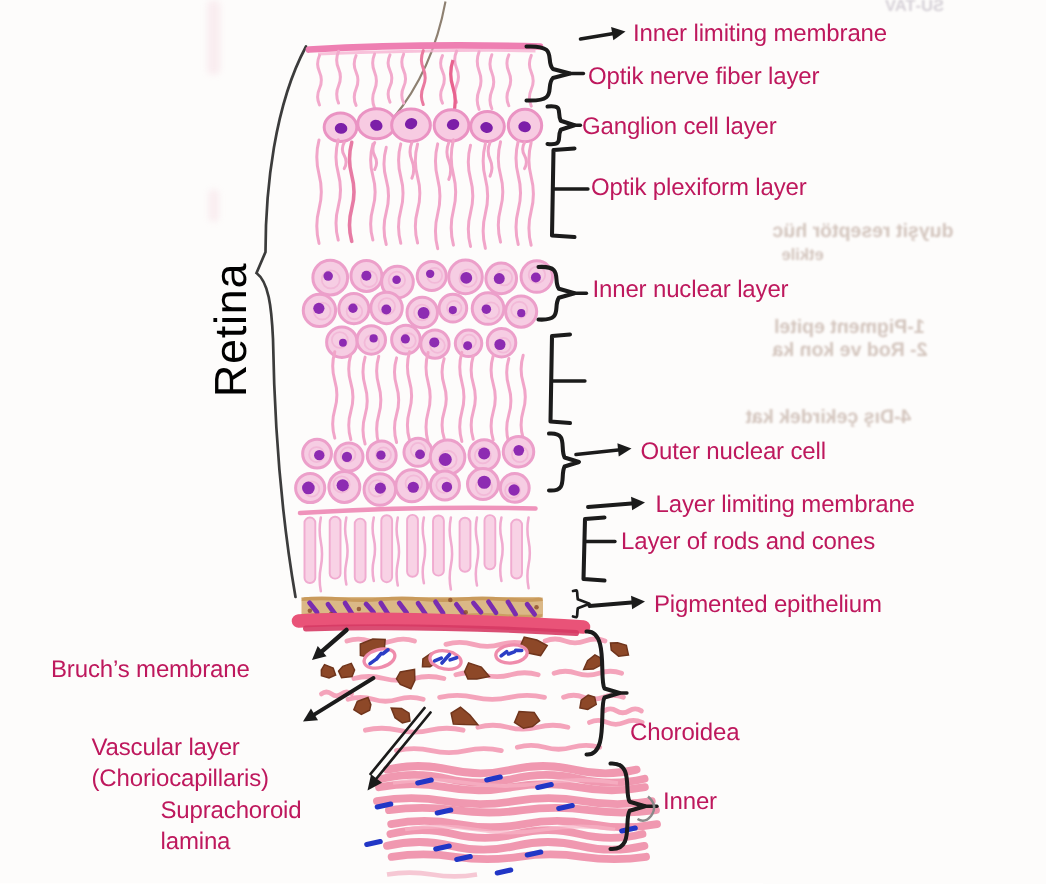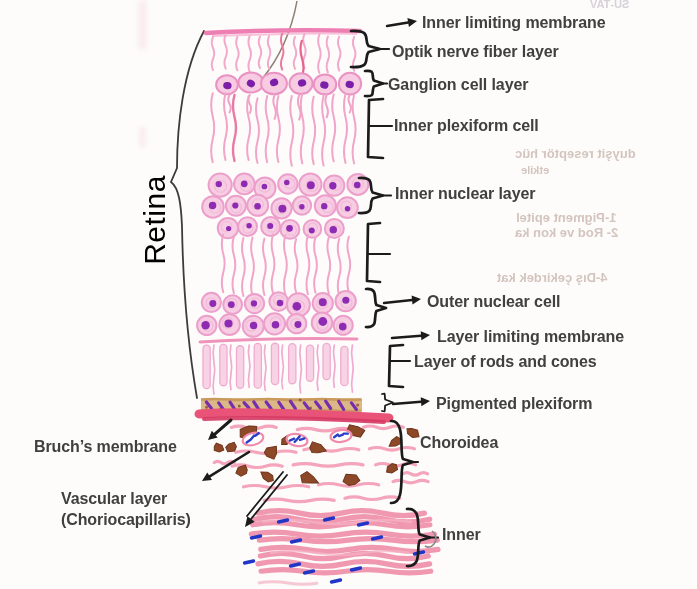--- a/index.html
+++ b/index.html
@@ -2,22 +2,22 @@
 <html><head>
 <meta charset="utf-8">
 <style>
   html,body{margin:0;padding:0;background:#ffffff;}
   .stage{
     position:relative;width:697px;height:589px;overflow:hidden;
     background:#fdfcfb;
     font-family:"Liberation Sans",sans-serif;
   }
   .lbl{
-    position:absolute;font-weight:700;font-size:16px;line-height:21px;
-    color:#404040;letter-spacing:-0.1px;white-space:nowrap;
+    position:absolute;font-weight:400;font-size:16px;line-height:21px;
+    color:#be185d;letter-spacing:-0.1px;white-space:nowrap;
   }
   .retina-label{
     position:absolute;left:88px;top:158px;width:134px;height:124px;
     display:flex;align-items:center;justify-content:center;
     transform:rotate(-90deg);
     font-size:30px;font-weight:400;color:#000;letter-spacing:0.5px;
   }
   .bleed{
     position:absolute;font-weight:700;font-size:13px;
     color:rgba(152,118,102,0.42);transform:scaleX(-1);
@@ -384,27 +384,31 @@
         <line x1="283" y1="472" x2="247" y2="516" stroke="#1b1b1b" stroke-width="1.8" stroke-linecap="round"></line>
         <path d="M245,527 L254.7,521.8 L247.4,516.2 Z" fill="#1b1b1b"></path>
       </g>
     </svg>
 
   <div class="retina-label">Retina</div>
 
   <div class="lbl" style="left:422px;top:12px;">Inner limiting membrane</div>
   <div class="lbl" style="left:392px;top:41px;">Optik nerve fiber layer</div>
   <div class="lbl" style="left:388px;top:74px;">Ganglion cell layer</div>
-  <div class="lbl" style="left:394px;top:115px;">Inner plexiform cell</div>
+  <div class="lbl" style="left:394px;top:115px;">Optik plexiform layer</div>
   <div class="lbl" style="left:395px;top:183px;">Inner nuclear layer</div>
   <div class="lbl" style="left:427px;top:291px;">Outer nuclear cell</div>
   <div class="lbl" style="left:437px;top:326px;">Layer limiting membrane</div>
   <div class="lbl" style="left:414px;top:351px;">Layer of rods and cones</div>
-  <div class="lbl" style="left:436px;top:393px;">Pigmented plexiform</div>
-  <div class="lbl" style="left:420px;top:432px;">Choroidea</div>
+  <div class="lbl" style="left:436px;top:393px;">Pigmented epithelium</div>
+  <div class="lbl" style="left:420px;top:478px;">Choroidea</div>
   <div class="lbl" style="left:442px;top:524px;">Inner</div>
 
   <div class="lbl" style="left:34px;top:436px;">Bruch’s membrane</div>
   <div class="lbl" style="left:61px;top:470px;margin-top:18px;">
     <div>Vascular layer</div>
     <div>(Choriocapillaris)</div>
   </div>
+  <div class="lbl" style="left:107px;top:530px;">
+    <div>Suprachoroid</div>
+    <div>lamina</div>
+  </div>
 </div>
 
 </body></html>

